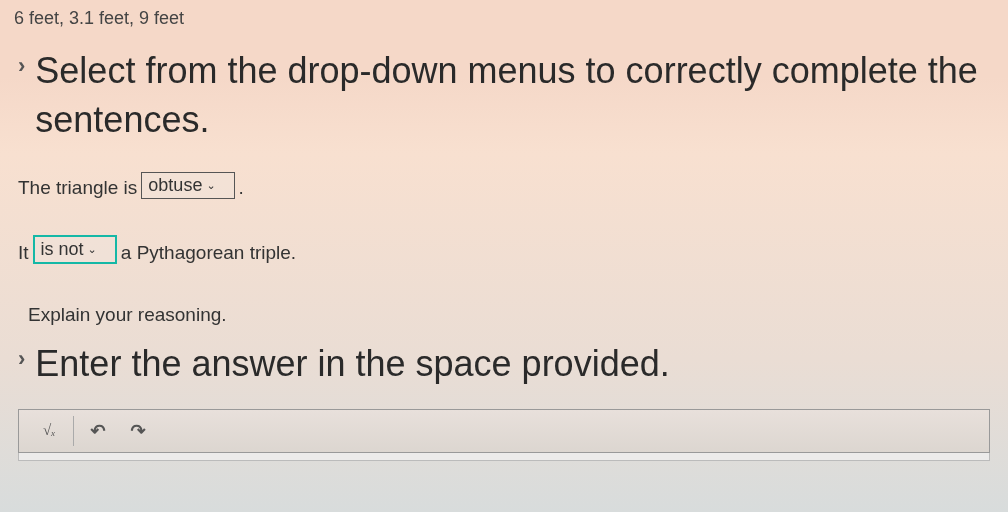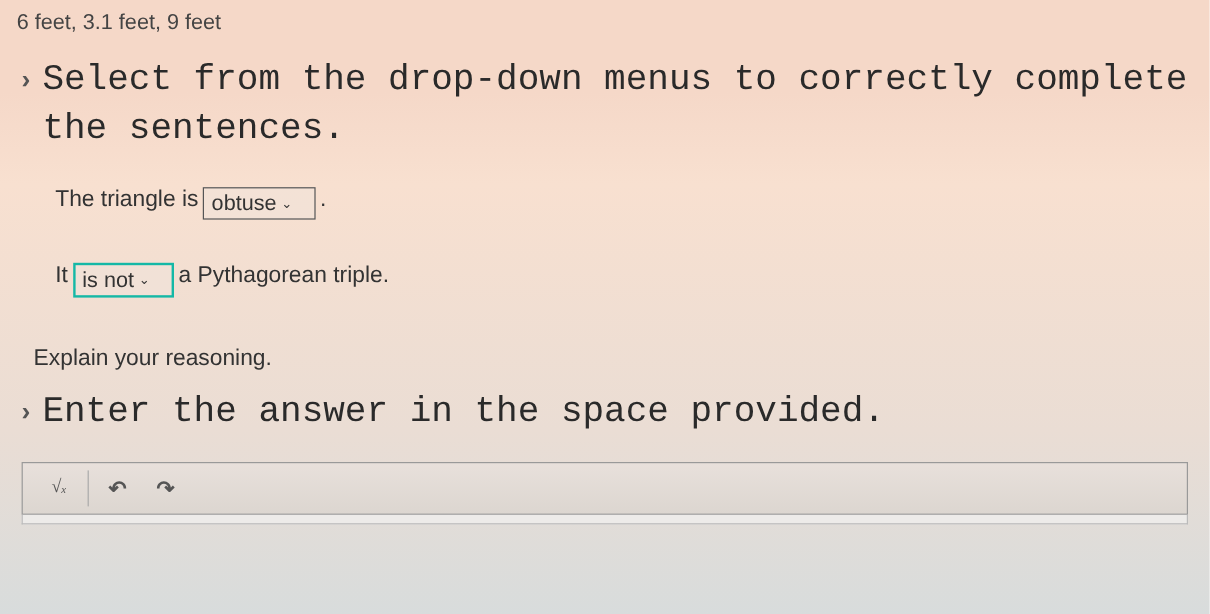--- a/index.html
+++ b/index.html
@@ -31,35 +31,33 @@
     }
     .chevron {
       font-size: 22px;
       color: #555;
       font-weight: bold;
       line-height: 1.4;
       flex-shrink: 0;
       margin-top: 4px;
     }
     .instruction-text {
-      font-size: 30px;
+      font-size: 36px;
       color: #2a2a2a;
       line-height: 1.35;
       font-weight: 400;
-      font-family: Liberation Mono, monospace;
     }
     .sentence-block {
       padding: 28px 18px 0 18px;
       font-size: 19px;
       color: #333;
       display: flex;
-      align-items: flex-start;
+      align-items: flex-end;
       flex-wrap: wrap;
       gap: 4px;
-      margin-left: 28px;
     }
     .sentence-block + .sentence-block {
       padding-top: 36px;
     }
     .dropdown {
       display: inline-flex;
       align-items: center;
       border: 1px solid #555;
       background: rgba(240, 228, 220, 0.5);
       padding: 2px 18px 2px 6px;

